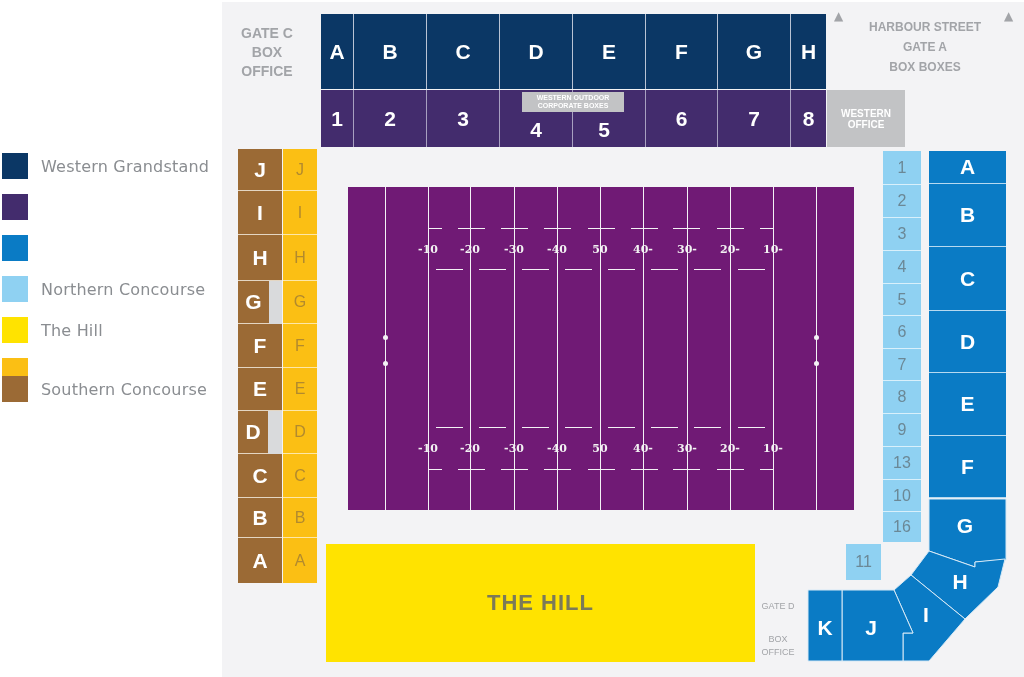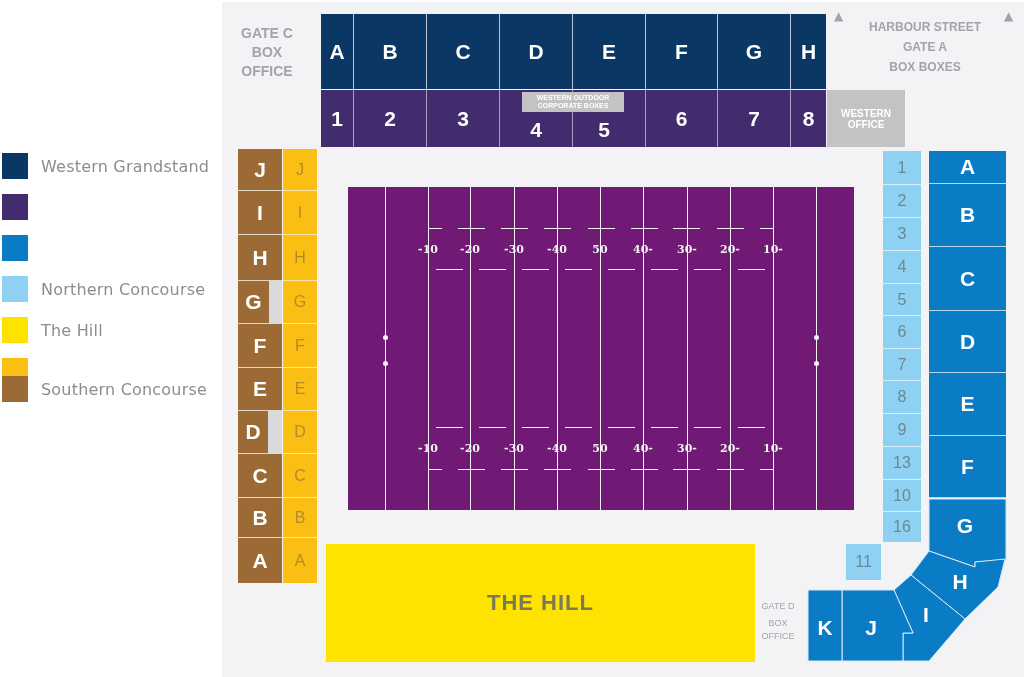--- a/index.html
+++ b/index.html
@@ -237,16 +237,16 @@
     <polygon points="808,590 842,590 842,661 808,661" fill="#0a7bc5" stroke="#d6e9f6" stroke-width="1"></polygon>
   </svg>
   <div class="sec" style="left:945px;top:512px;width:40px;height:28px;font-size:21px">G</div>
   <div class="sec" style="left:945px;top:568px;width:30px;height:28px;font-size:21px">H</div>
   <div class="sec" style="left:914px;top:601px;width:24px;height:28px;font-size:21px">I</div>
   <div class="sec" style="left:858px;top:614px;width:26px;height:28px;font-size:21px">J</div>
   <div class="sec" style="left:812px;top:614px;width:26px;height:28px;font-size:21px">K</div>
 </div>
 
 <div class="gate-text" style="left:756px;top:600px;width:44px;font-size:9px;font-weight:normal;line-height:1.45">
-  <div style="margin-bottom:4px">GATE D</div>
+  <div style="margin-bottom:20px">GATE D</div>
   <div>BOX</div>
   <div>OFFICE</div>
 </div>
 
 </body></html>

